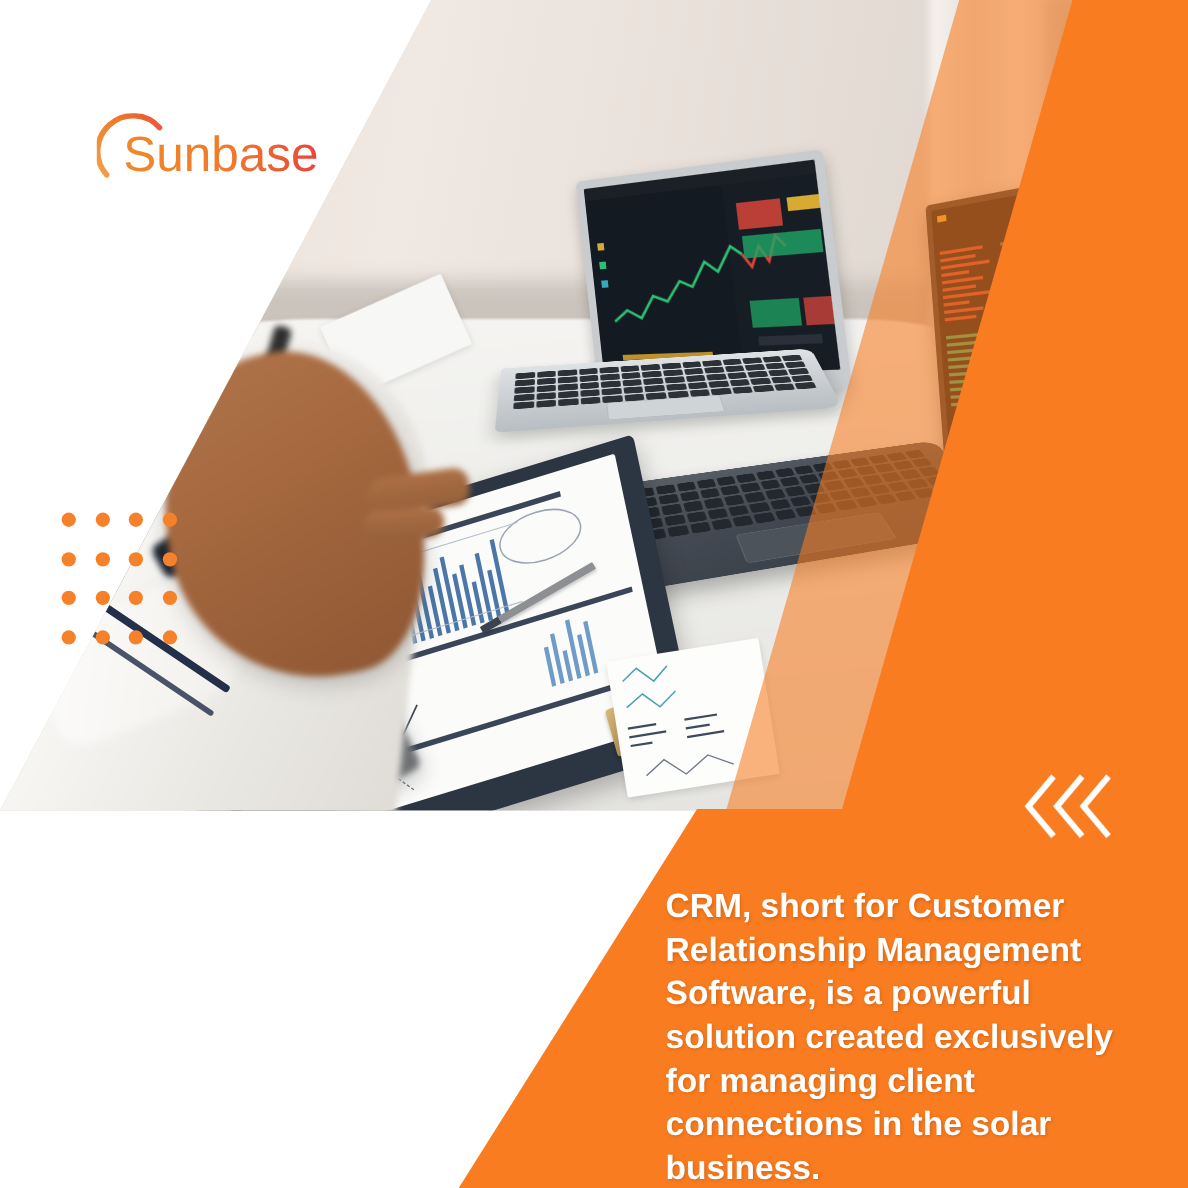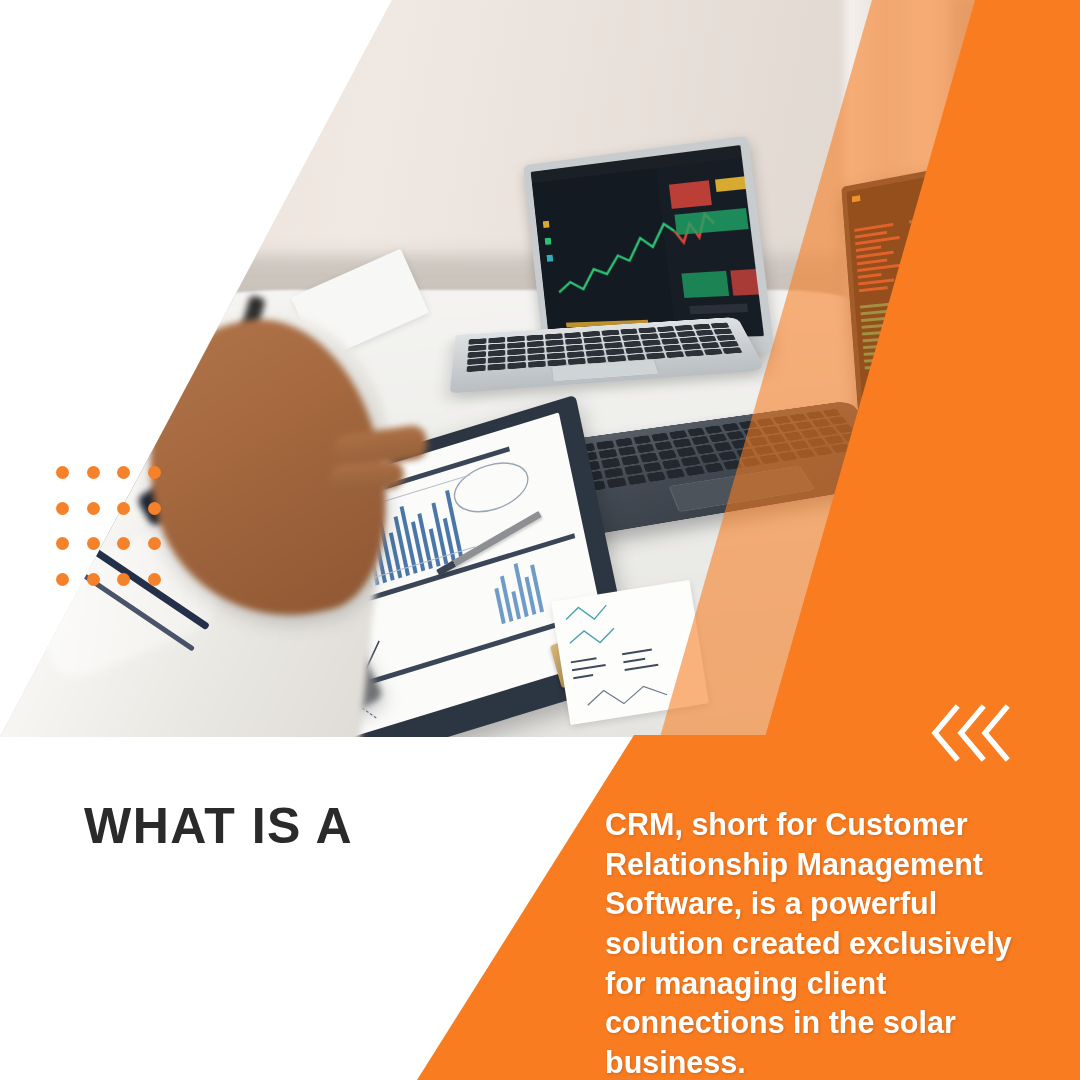--- a/index.html
+++ b/index.html
@@ -624,20 +624,38 @@
       <div class="finger blurmask" style="left:335px;top:430px;width:92px;height:34px;transform:rotate(-8deg);"></div>
       <div class="finger blurmask" style="left:330px;top:462px;width:74px;height:28px;transform:rotate(-4deg);"></div>
 
     </div>
     <div class="photo-orange-overlay"></div>
   </div>
 
   <div class="orange-top"></div>
   <div class="orange-bottom"></div>
 
+  <div class="logo">
+    <svg width="210" height="66" viewBox="0 0 210 66">
+      <defs>
+        <linearGradient id="sbg" x1="0" y1="0" x2="1" y2="0">
+          <stop offset="0%" stop-color="#f0892a"></stop>
+          <stop offset="55%" stop-color="#ef7a2c"></stop>
+          <stop offset="100%" stop-color="#e8453c"></stop>
+        </linearGradient>
+        <linearGradient id="sba" x1="0" y1="1" x2="1" y2="0">
+          <stop offset="0%" stop-color="#f2a04a"></stop>
+          <stop offset="60%" stop-color="#ef7c28"></stop>
+          <stop offset="100%" stop-color="#e8543a"></stop>
+        </linearGradient>
+      </defs>
+      <path d="M9 56 A31 31 0 1 1 57 13" fill="none" stroke="url(#sba)" stroke-width="5" stroke-linecap="round"></path>
+      <text x="24" y="52" font-family="&quot;Liberation Sans&quot;, sans-serif" font-size="45" fill="url(#sbg)">Sunbase</text>
+    </svg>
+  </div>
 
   <div class="dotgrid">
     <span></span>
       <span></span>
       <span></span>
       <span></span>
     <span></span>
       <span></span>
       <span></span>
       <span></span>
@@ -653,20 +671,19 @@
 
   <div class="chevrons">
     <svg width="80" height="62" viewBox="0 0 80 62" fill="none" stroke="#ffffff" stroke-width="5.5" stroke-linecap="square">
       <polyline points="26,6 5,31 26,56"></polyline>
       <polyline points="52,6 31,31 52,56"></polyline>
       <polyline points="76,6 55,31 76,56"></polyline>
     </svg>
   </div>
 
   <div class="heading-block">
-    <p class="h-line1">WHAT IS A</p>
   </div>
 
   <div class="body-block">
     <p class="body-text">CRM, short for Customer Relationship Management Software, is a powerful solution created exclusively for managing client connections in the solar business.</p>
   </div>
 
 </div>
 
 </body></html>

